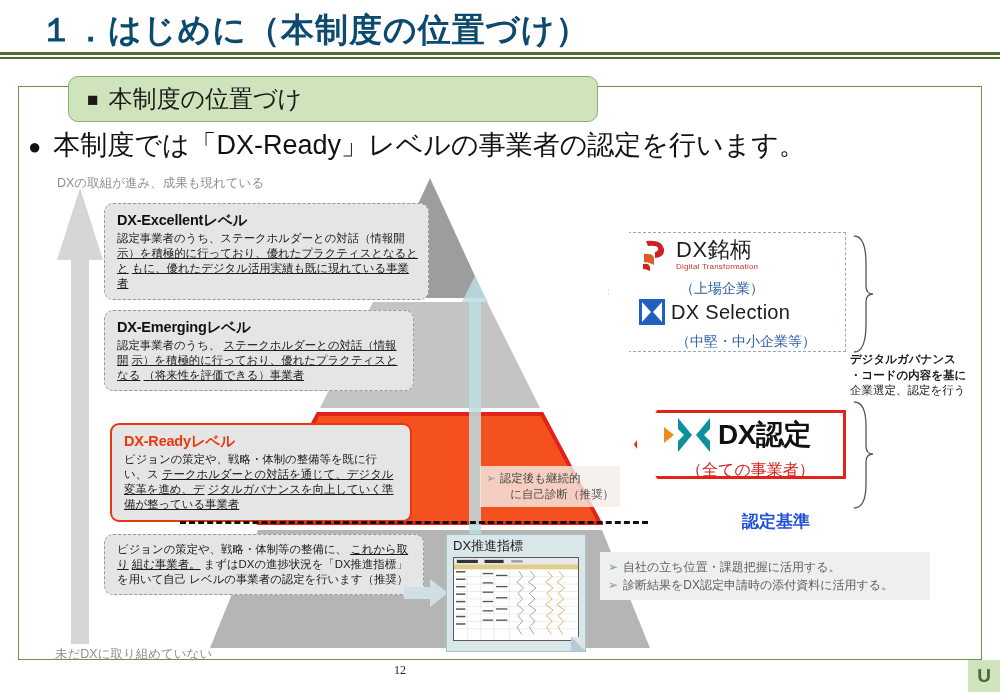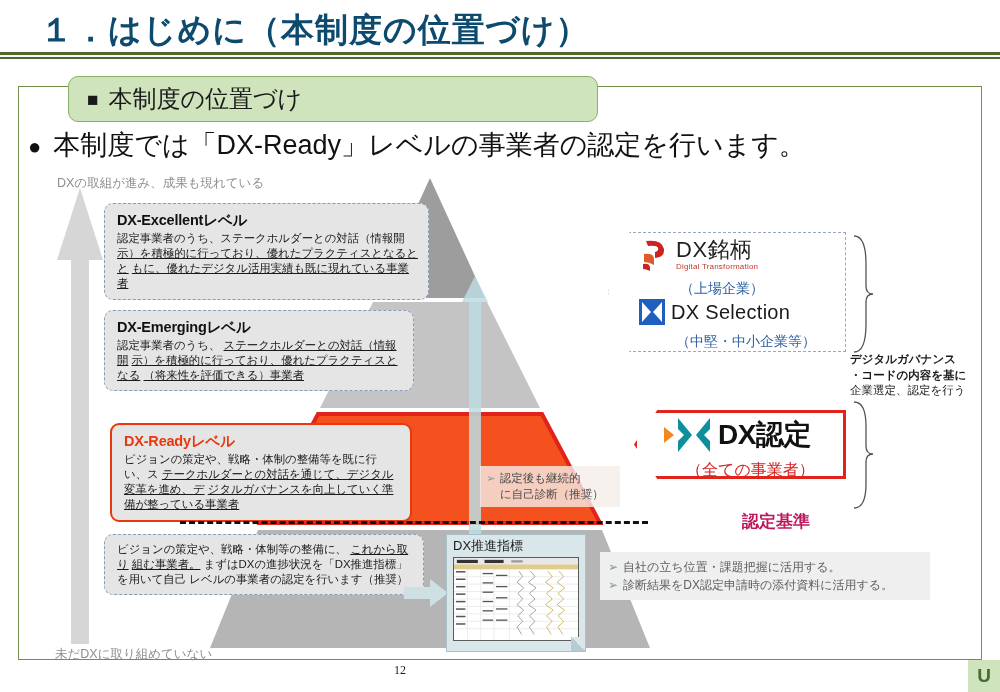--- a/index.html
+++ b/index.html
@@ -88,21 +88,21 @@
   .teal-arrow { position: absolute; left: 462px; top: 276px; width: 26px; height: 258px; }
 
   
   .note-selfcheck {
     position: absolute; left: 480px; top: 466px;
     width: 140px; padding: 5px 6px;
     background: rgba(245,238,233,0.80);
     font-size: 11.5px; line-height: 1.35; color: #4a4a4a;
   }
   .note-selfcheck .ar { color: #7d9aa8; margin-right: 4px; }
-  .note-selfcheck .ln2 { padding-left: 14px; display:block; }
+  .note-selfcheck .ln2 { padding-left: 14px; display:block;text-align:right; }
 
   
   .callout-top { position: absolute; left: 608px; top: 232px; width: 238px; height: 120px; }
   .callout-top .poly {
     position: absolute; inset: 0;
     background: #fff;
     border: 1.4px dashed #9aa8bd;
     clip-path: polygon(9% 0%, 100% 0%, 100% 100%, 9% 100%, 0% 50%);
   }
   .brand-row { position: absolute; display: flex; align-items: center; }
@@ -135,21 +135,21 @@
   .cert-text { font-size: 28px; font-weight: bold; color: #111; letter-spacing: -0.5px; line-height: 1; }
   .cert-sub { position: absolute; left: 52px; top: 50px; font-size: 16px; color: #d62222; }
 
   
   .criteria-line {
     position: absolute; left: 180px; top: 521px; width: 468px; height: 0;
     border-top: 3px dashed #111;
   }
   .criteria-label {
     position: absolute; left: 742px; top: 510px;
-    font-size: 17px; font-weight: bold; color: #be185d;
+    font-size: 17px; font-weight: bold; color: #1d4ed8;
   }
 
   
   .usage-notes {
     position: absolute; left: 600px; top: 552px;
     width: 330px; padding: 6px 8px;
     background: #efefef;
     font-size: 12px; line-height: 1.5; color: #5f5f5f;
   }
   .usage-notes .ar { color: #7d9aa8; margin-right: 5px; }

